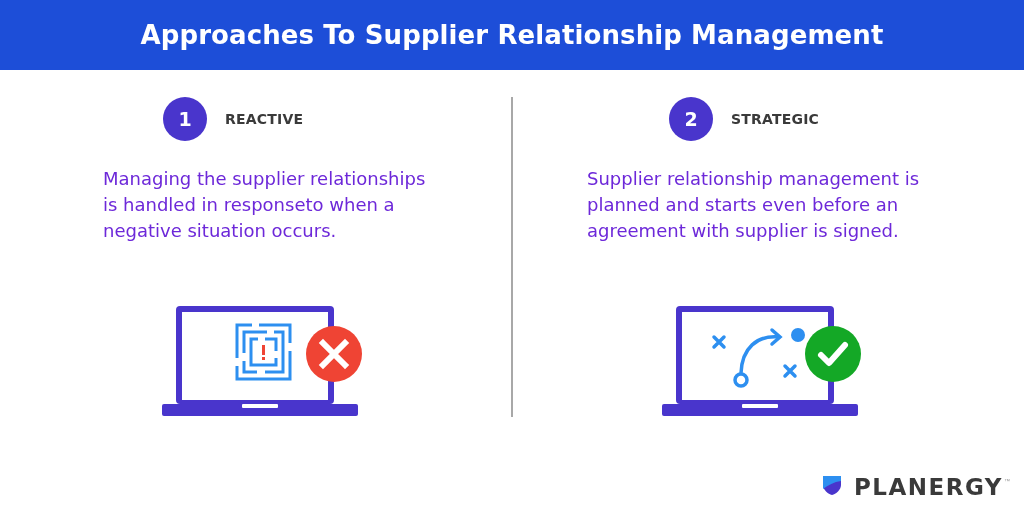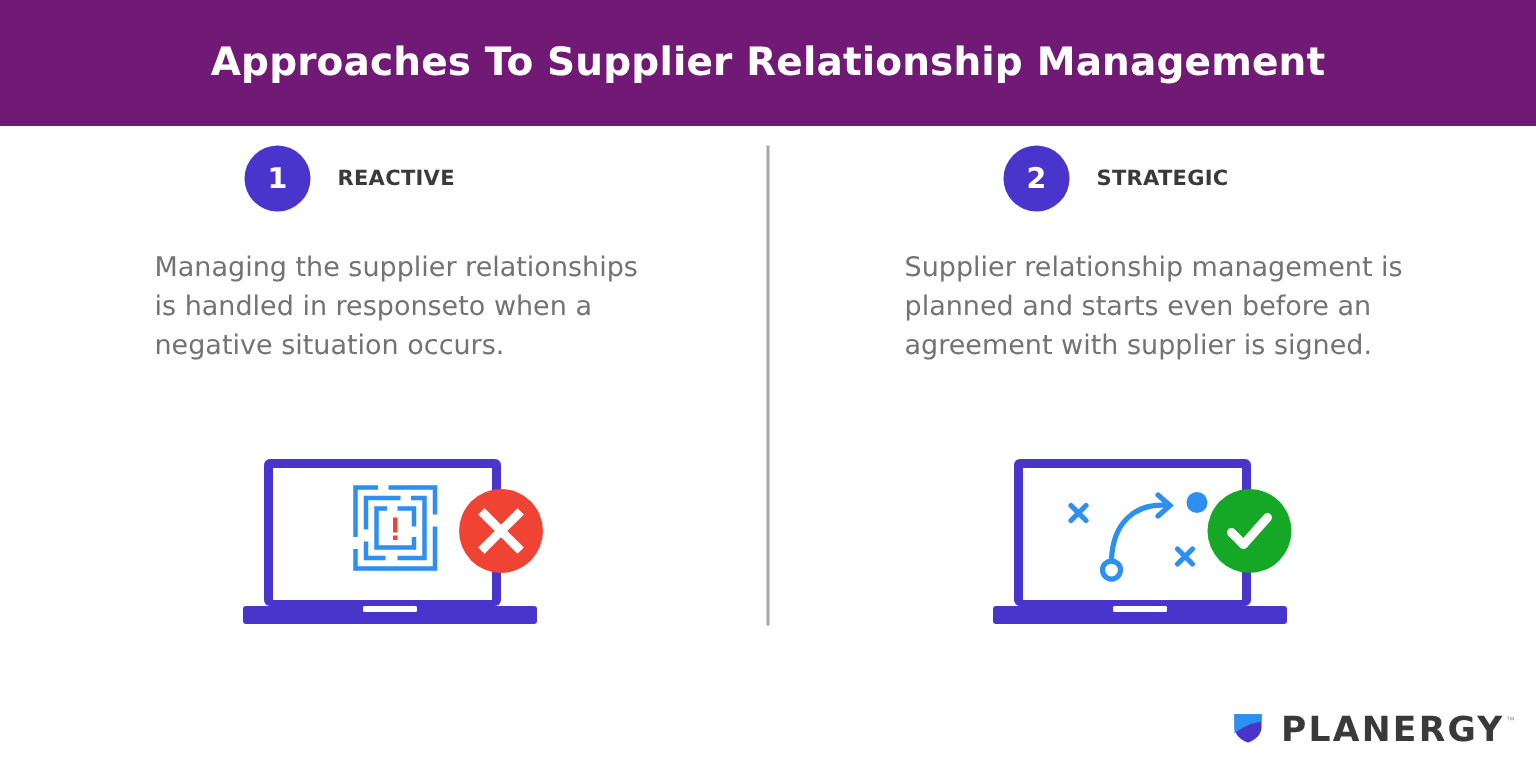--- a/index.html
+++ b/index.html
@@ -1,42 +1,42 @@
 <!DOCTYPE html>
 <html><head>
 <meta charset="utf-8">
 <style>
   html, body { margin: 0; padding: 0; }
   body {
     width: 1024px; height: 510px; overflow: hidden; background: #ffffff;
     font-family: "Liberation Sans", sans-serif; position: relative;
   }
   .banner {
-    position: absolute; left: 0; top: 0; width: 1024px; height: 84px;
-    background: #701a75; display: flex; align-items: center; justify-content: center;
+    position: absolute; left: 0; top: 0; width: 1024px; height: 70px;
+    background: #1d4ed8; display: flex; align-items: center; justify-content: center;
   }
   .banner h1 {
     margin: 0; color: #ffffff; font-size: 26px; font-weight: 700; letter-spacing: 0.1px;
     font-family: "DejaVu Sans", sans-serif;
   }
   .divider {
     position: absolute; left: 511px; top: 97px; width: 2px; height: 320px; background: #a8a8a8;
   }
   .head { position: absolute; display: flex; align-items: center; }
   .num {
     width: 44px; height: 44px; border-radius: 50%; background: #4935cc; color: #fff;
     display: flex; align-items: center; justify-content: center; font-size: 19px; font-weight: 700;
     font-family: "DejaVu Sans", sans-serif;
   }
   .htitle {
     margin-left: 18px; font-size: 14px; font-weight: 700; color: #3a3a3a;
     font-family: "DejaVu Sans", sans-serif; letter-spacing: 0.2px;
   }
   .desc {
-    position: absolute; font-size: 18px; line-height: 26px; color: #737373;
+    position: absolute; font-size: 18px; line-height: 26px; color: #6d28d9;
     font-family: "DejaVu Sans", sans-serif; white-space: pre-line; font-weight: 400;
   }
   .illus { position: absolute; }
   .logo {
     position: absolute; left: 822px; top: 474px; display: flex; align-items: flex-start;
   }
   .logo-text {
     margin-left: 12px; font-size: 23px; font-weight: 700; color: #3a3a3a;
     letter-spacing: 1.5px; font-family: "DejaVu Sans", sans-serif;
   }
@@ -94,21 +94,21 @@
       </g>
     </svg>
   </div>
 </div>
 
 <div>
   <div class="head" style="left:669px; top:97px;">
     <div class="num">2</div>
     <div class="htitle">STRATEGIC</div>
   </div>
-  <div class="desc" style="left:603px; top:166px;">Supplier relationship management is
+  <div class="desc" style="left:587px; top:166px;">Supplier relationship management is
 planned and starts even before an
 agreement with supplier is signed.</div>
 
   <div class="illus" style="left:662px; top:303px;">
     <svg width="200" height="116" viewBox="0 0 200 116">
       <rect x="14" y="3" width="158" height="98" rx="4" fill="#4935cc"></rect>
       <rect x="20" y="9" width="146" height="88" fill="#ffffff"></rect>
       <rect x="0" y="101" width="196" height="12" rx="2" fill="#4935cc"></rect>
       <rect x="80" y="101" width="36" height="4" rx="1" fill="#ffffff"></rect>
       <g stroke="#2d8ff0" stroke-width="3.5" fill="none" stroke-linecap="round">

